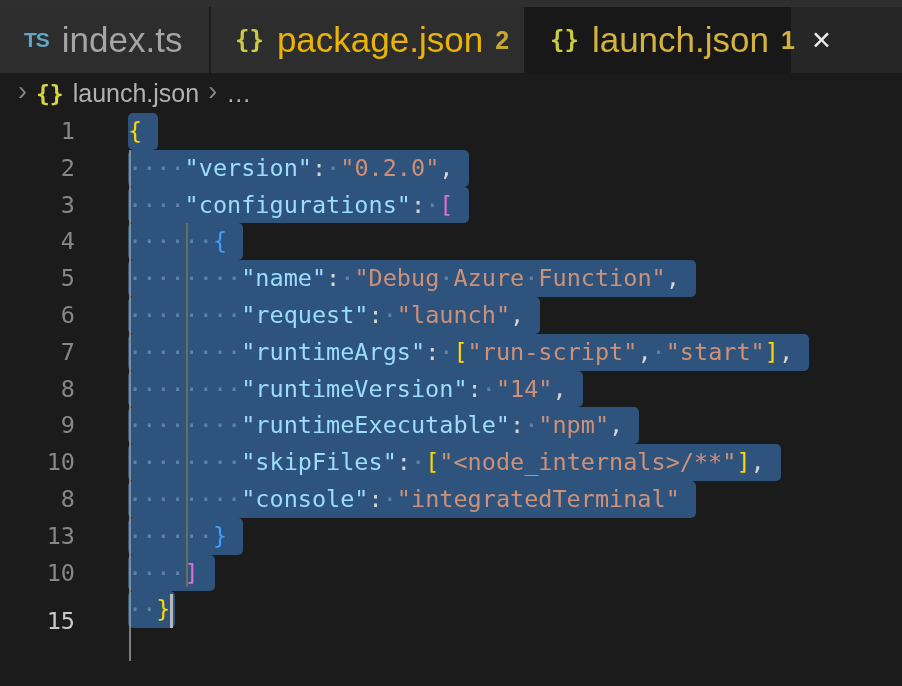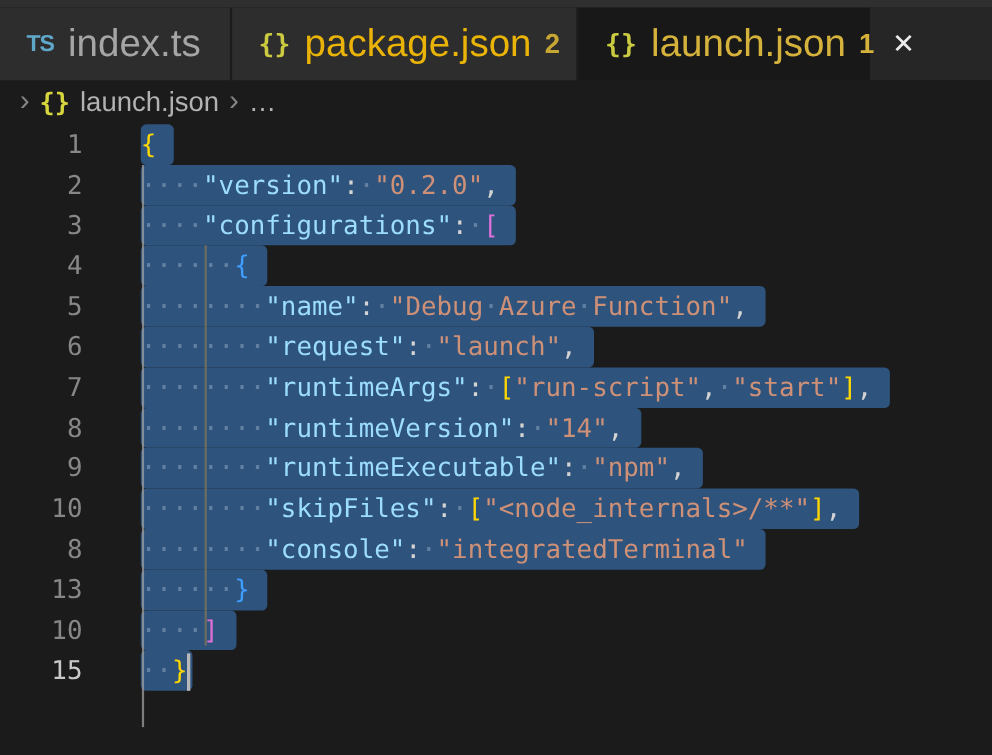--- a/index.html
+++ b/index.html
@@ -29,21 +29,21 @@
                 padding-left:9px; font-size:25px; color:#b2b2b2; }
   .crumb { white-space:nowrap; }
   .crumb-sep { color:#848484; font-size:27px; margin:0 9px; position:relative; top:-2px; }
   .crumb-icon { color:#d6d53f; font-family:"DejaVu Sans Mono", monospace; font-weight:bold; font-size:23px; margin-right:9px; }
 
   
   .code-area { position:relative; font-family:"DejaVu Sans Mono", monospace;
                font-size:23.5px; line-height:36.8px; }
   .code-line { display:flex; height:36.8px; white-space:pre; }
   .ln { width:75px; text-align:right; color:#878787; flex:none; }
-  .ln.cur { color:#c9c9c9; }
+  .ln.cur { color:#c9c9c9;margin-top:12px; }
   .lc { margin-left:53px; flex:none; }
   .sel { display:inline-block; background:#2e537c; border-radius:5px; padding-right:16px; }
   .sel.sel-end { padding-right:2px; }
   .tok { position:relative; z-index:2; }
   .tok.key { color:#9cdcfe; }
   .tok.str { color:#ce9178; }
   .tok.pun { color:#d4d4d4; }
   .tok.b1 { color:#ffd700; }
   .tok.b2 { color:#da70d6; }
   .tok.b3 { color:#3f9eff; }

